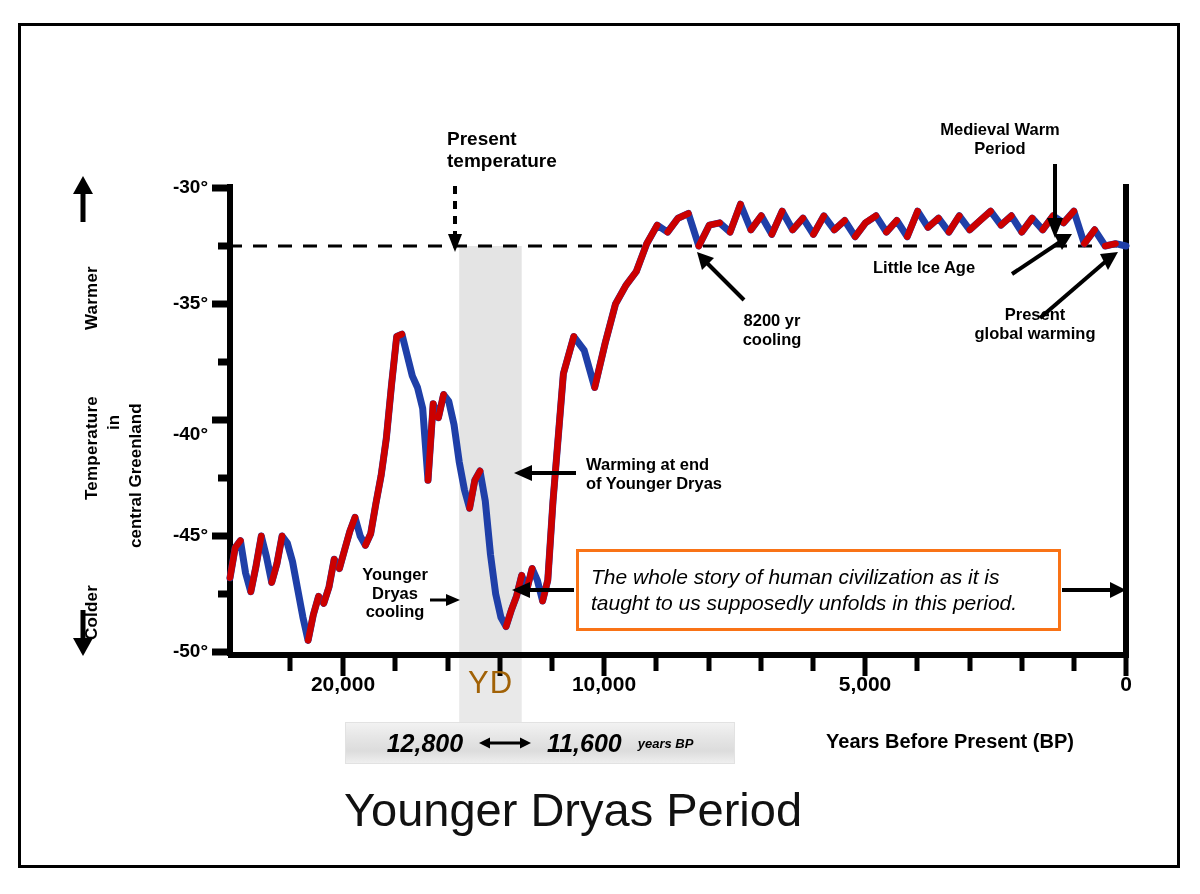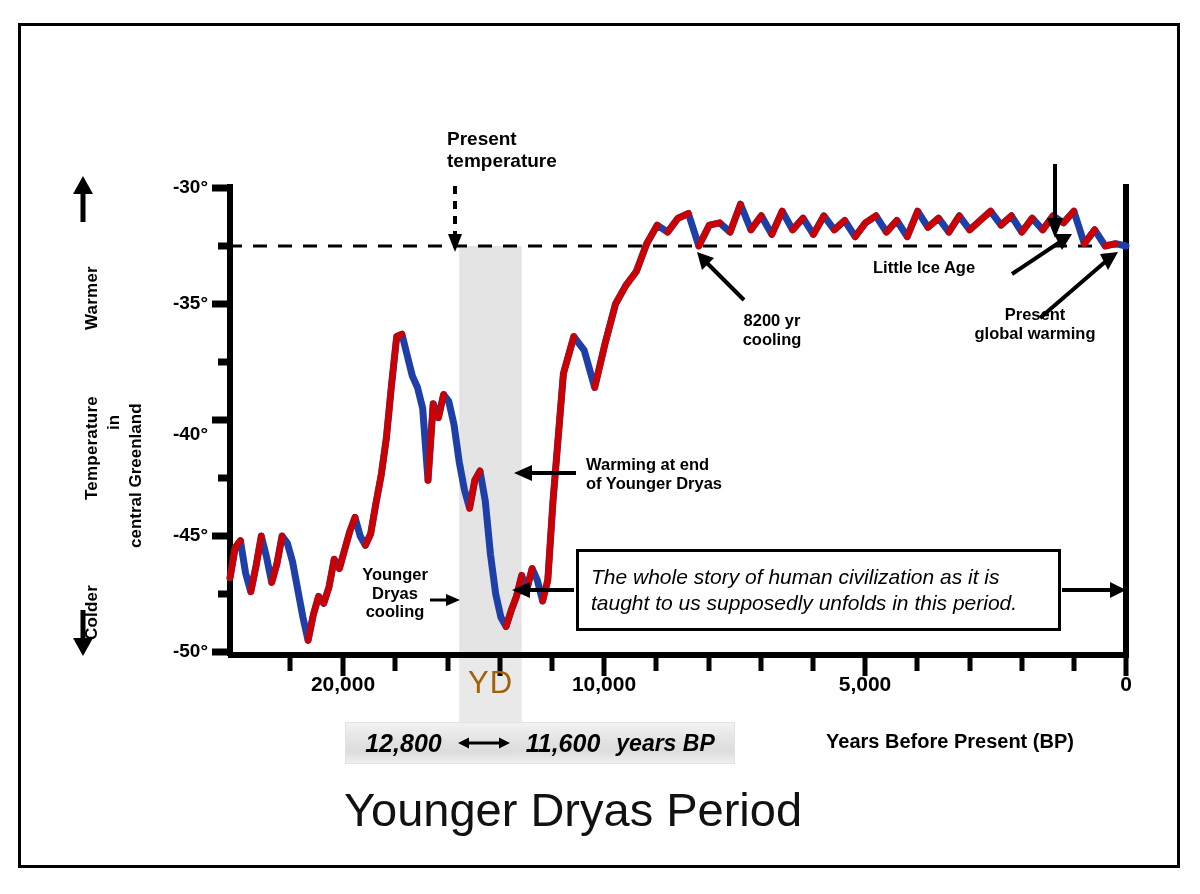--- a/index.html
+++ b/index.html
@@ -28,31 +28,31 @@
 
   #yd-letters{position:absolute;left:449px;top:665px;width:76px;text-align:center;
               font-size:31px;letter-spacing:1px;color:#a16207;}
 
   #bp-bar{position:absolute;left:345px;top:722px;width:390px;height:42px;
           background:linear-gradient(to bottom,#f2f2f2 0%,#e6e6e6 35%,#dcdcdc 70%,#efefef 100%);
           border:1px solid #e2e2e2;box-sizing:border-box;
           display:flex;align-items:center;justify-content:center;}
   #bp-bar .bp-t{font-style:italic;font-weight:bold;font-size:25px;color:#000;
                 display:flex;align-items:center;gap:16px;white-space:nowrap;}
-  #bp-bar .bp-small{font-size:23px;font-style:italic;font-weight:bold;}
+  #bp-bar .bp-small{font-size:13px;font-style:italic;font-weight:bold;}
   .bp-arrow{display:inline-block;width:52px;}
 
   #xaxis-title{position:absolute;left:795px;top:730px;width:310px;text-align:center;
                font-size:20px;font-weight:bold;}
 
   #maintitle{position:absolute;left:0;top:782px;width:1090px;text-align:center;
              font-size:47px;color:#111;font-weight:400;padding-left:28px;}
 
   #storybox{position:absolute;left:576px;top:549px;width:485px;height:82px;
-            border:3px solid #000000;background:#fff;box-sizing:border-box;
+            border:3px solid #f97316;background:#fff;box-sizing:border-box;
             display:flex;align-items:center;padding:0 12px;}
   #storybox .story-t{font-style:italic;font-size:21px;line-height:1.24;color:#000;}
 
   .present-temp{position:absolute;left:447px;top:128px;width:190px;
                 font-size:19px;font-weight:bold;line-height:1.15;}
 </style>
 </head>
 <body>
 
 <div id="stage">
@@ -182,20 +182,24 @@
   <svg style="position:absolute;left:70px;top:610px;width:26px;height:46px;" viewBox="0 0 26 46">
     <line x1="13" y1="0" x2="13" y2="32" stroke="#000" stroke-width="5"></line>
     <polygon points="13,46 3,28 23,28" fill="#000"></polygon>
   </svg>
 
   <div class="present-temp">
     <div>Present</div>
     <div>temperature</div>
   </div>
 
+  <div class="annot" style="left:915px;top:120px;width:170px;text-align:center;">
+    <div>Medieval Warm</div>
+    <div>Period</div>
+  </div>
 
   <div class="annot" style="left:873px;top:258px;width:150px;">
     <div>Little Ice Age</div>
   </div>
 
   <div class="annot" style="left:945px;top:305px;width:180px;text-align:center;">
     <div>Present</div>
     <div>global warming</div>
   </div>
 

